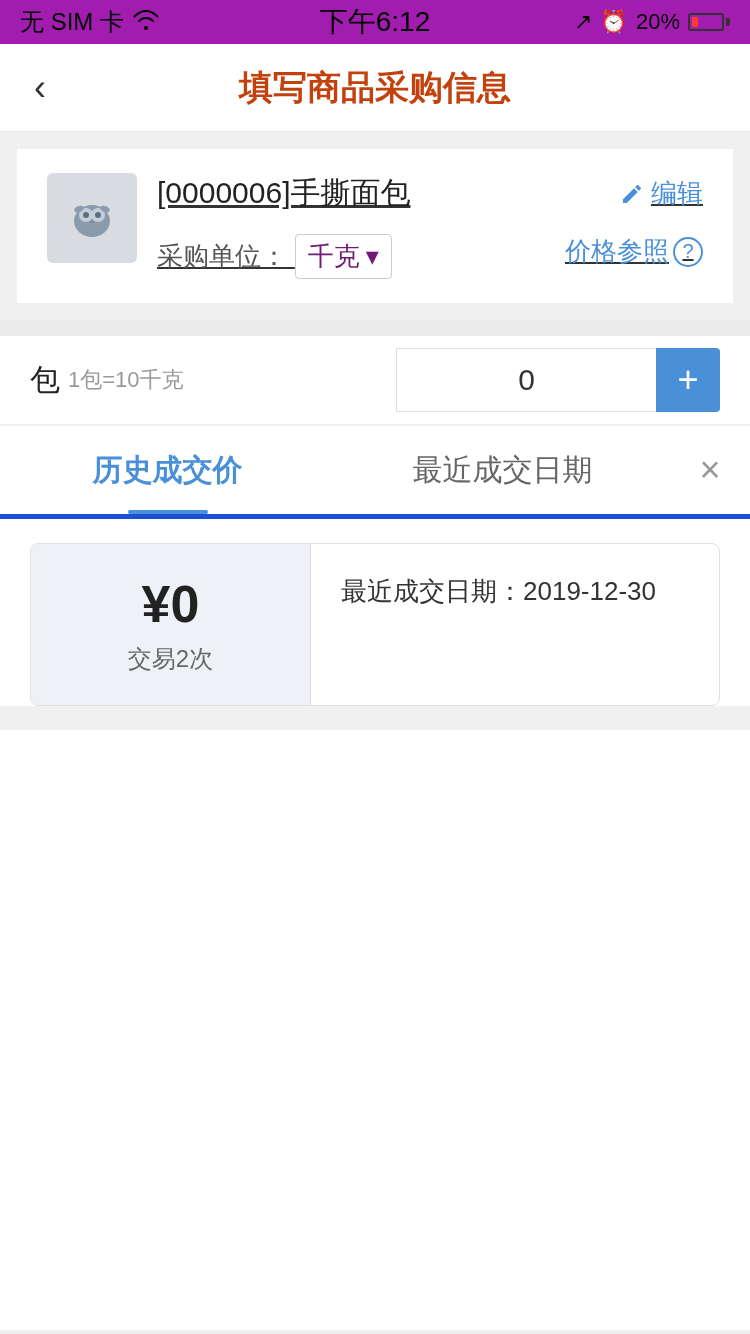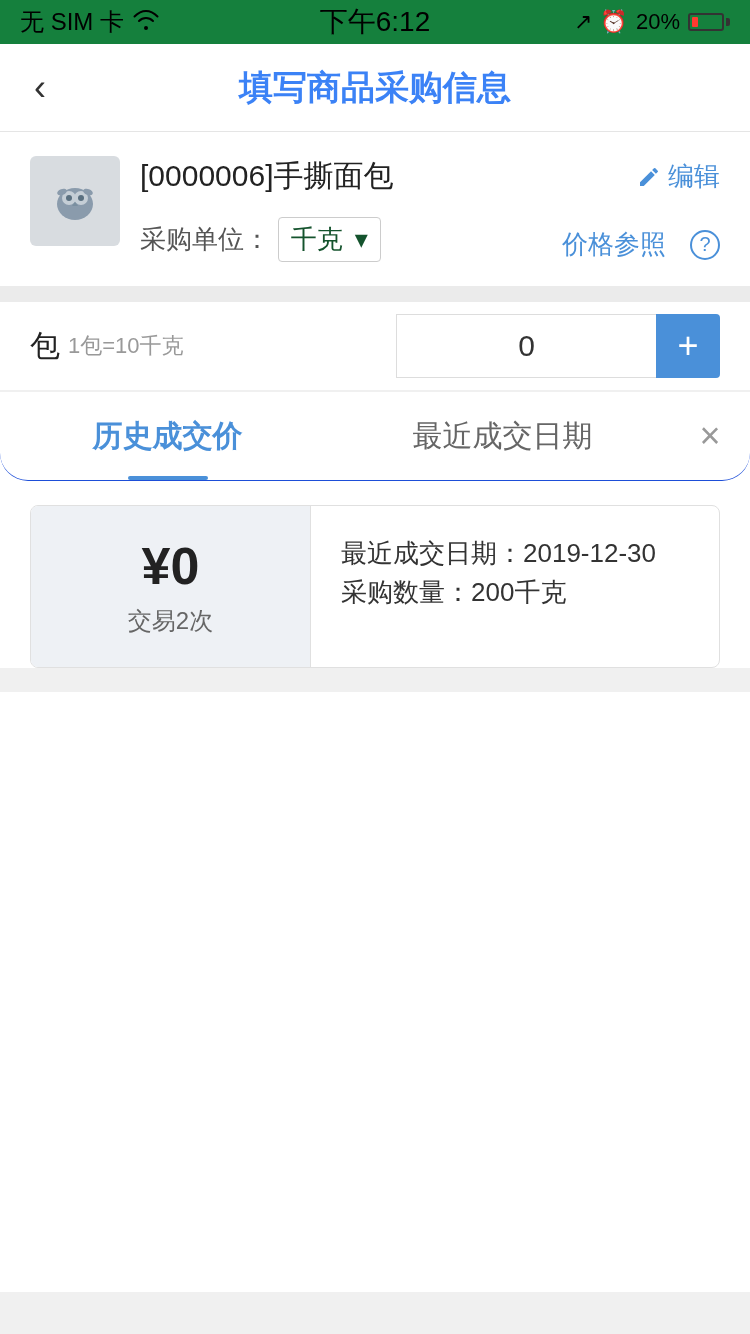--- a/index.html
+++ b/index.html
@@ -10,21 +10,21 @@
       font-family: -apple-system, "PingFang SC", "Helvetica Neue", Arial, sans-serif;
       background: #f0f0f0;
       font-size: 28px;
       color: #333;
     }
 
     
     .status-bar {
       width: 750px;
       height: 44px;
-      background: #15803d;
+      background: #a21caf;
       display: flex;
       align-items: center;
       justify-content: space-between;
       padding: 0 20px;
       font-size: 26px;
       color: #000;
     }
     .status-bar-left {
       display: flex;
       align-items: center;
@@ -87,28 +87,29 @@
       position: absolute;
       left: 24px;
       font-size: 36px;
       color: #333;
       cursor: pointer;
       padding: 10px;
     }
     .nav-title {
       font-size: 34px;
       font-weight: 600;
-      color: #3b82f6;
+      color: #c2410c;
     }
 
     
     .product-card {
       background: #fff;
-      margin: 0;
+      margin: 17px;
       padding: 24px 30px;
+      text-decoration: underline;
     }
     .product-header {
       display: flex;
       align-items: flex-start;
       gap: 20px;
     }
     .product-thumbnail {
       width: 90px;
       height: 90px;
       background: #d8dce0;
@@ -140,44 +141,44 @@
       color: #4a90d9;
       font-size: 26px;
       display: flex;
       align-items: center;
       gap: 7px;
       cursor: pointer;
     }
     .product-unit-row {
       display: flex;
       justify-content: space-between;
-      align-items: flex-end;
+      align-items: flex-start;
       margin-top: 20px;
     }
     .unit-label {
       font-size: 26px;
       color: #555;
     }
     .unit-select {
       display: inline-flex;
       align-items: center;
       border: 1px solid #ccc;
       border-radius: 4px;
       padding: 4px 12px;
       font-size: 26px;
-      color: #14532d;
-      gap: 12px;
+      color: #701a75;
+      gap: 6px;
       cursor: pointer;
     }
     .price-ref {
       color: #4a90d9;
       font-size: 26px;
       display: flex;
       align-items: center;
-      gap: 24px;
+      gap: 4px;
       cursor: pointer;
     }
 
     
     .section-divider {
       width: 750px;
       height: 16px;
       background: #ebebeb;
     }
 
@@ -239,24 +240,23 @@
     
     .price-panel {
       background: #fff;
       margin-top: 2px;
     }
 
     
     .tabs-row {
       display: flex;
       align-items: center;
-      border-bottom: 1px solid #1d4ed8;
+      border-bottom: 5px solid #1d4ed8;
       background: #fff;
       position: relative;
-      border-radius: 28px;
     }
     .tab-item {
       flex: 1;
       text-align: center;
       height: 88px;
       line-height: 88px;
       font-size: 30px;
       color: #666;
       cursor: pointer;
       position: relative;
@@ -434,20 +434,17 @@
 
   <div class="history-card">
     <div class="history-left">
       <div class="history-price">¥0</div>
       <div class="history-count">交易2次</div>
     </div>
     <div class="history-right">
       <div class="history-detail-item">
         <span>最近成交日期：</span><span>2019-12-30</span>
       </div>
-      <div class="history-detail-item">
-        <span>采购数量：</span><span>200千克</span>
-      </div>
     </div>
   </div>
 </div>
 
 <div class="bottom-space"></div>
 
 </body></html>

